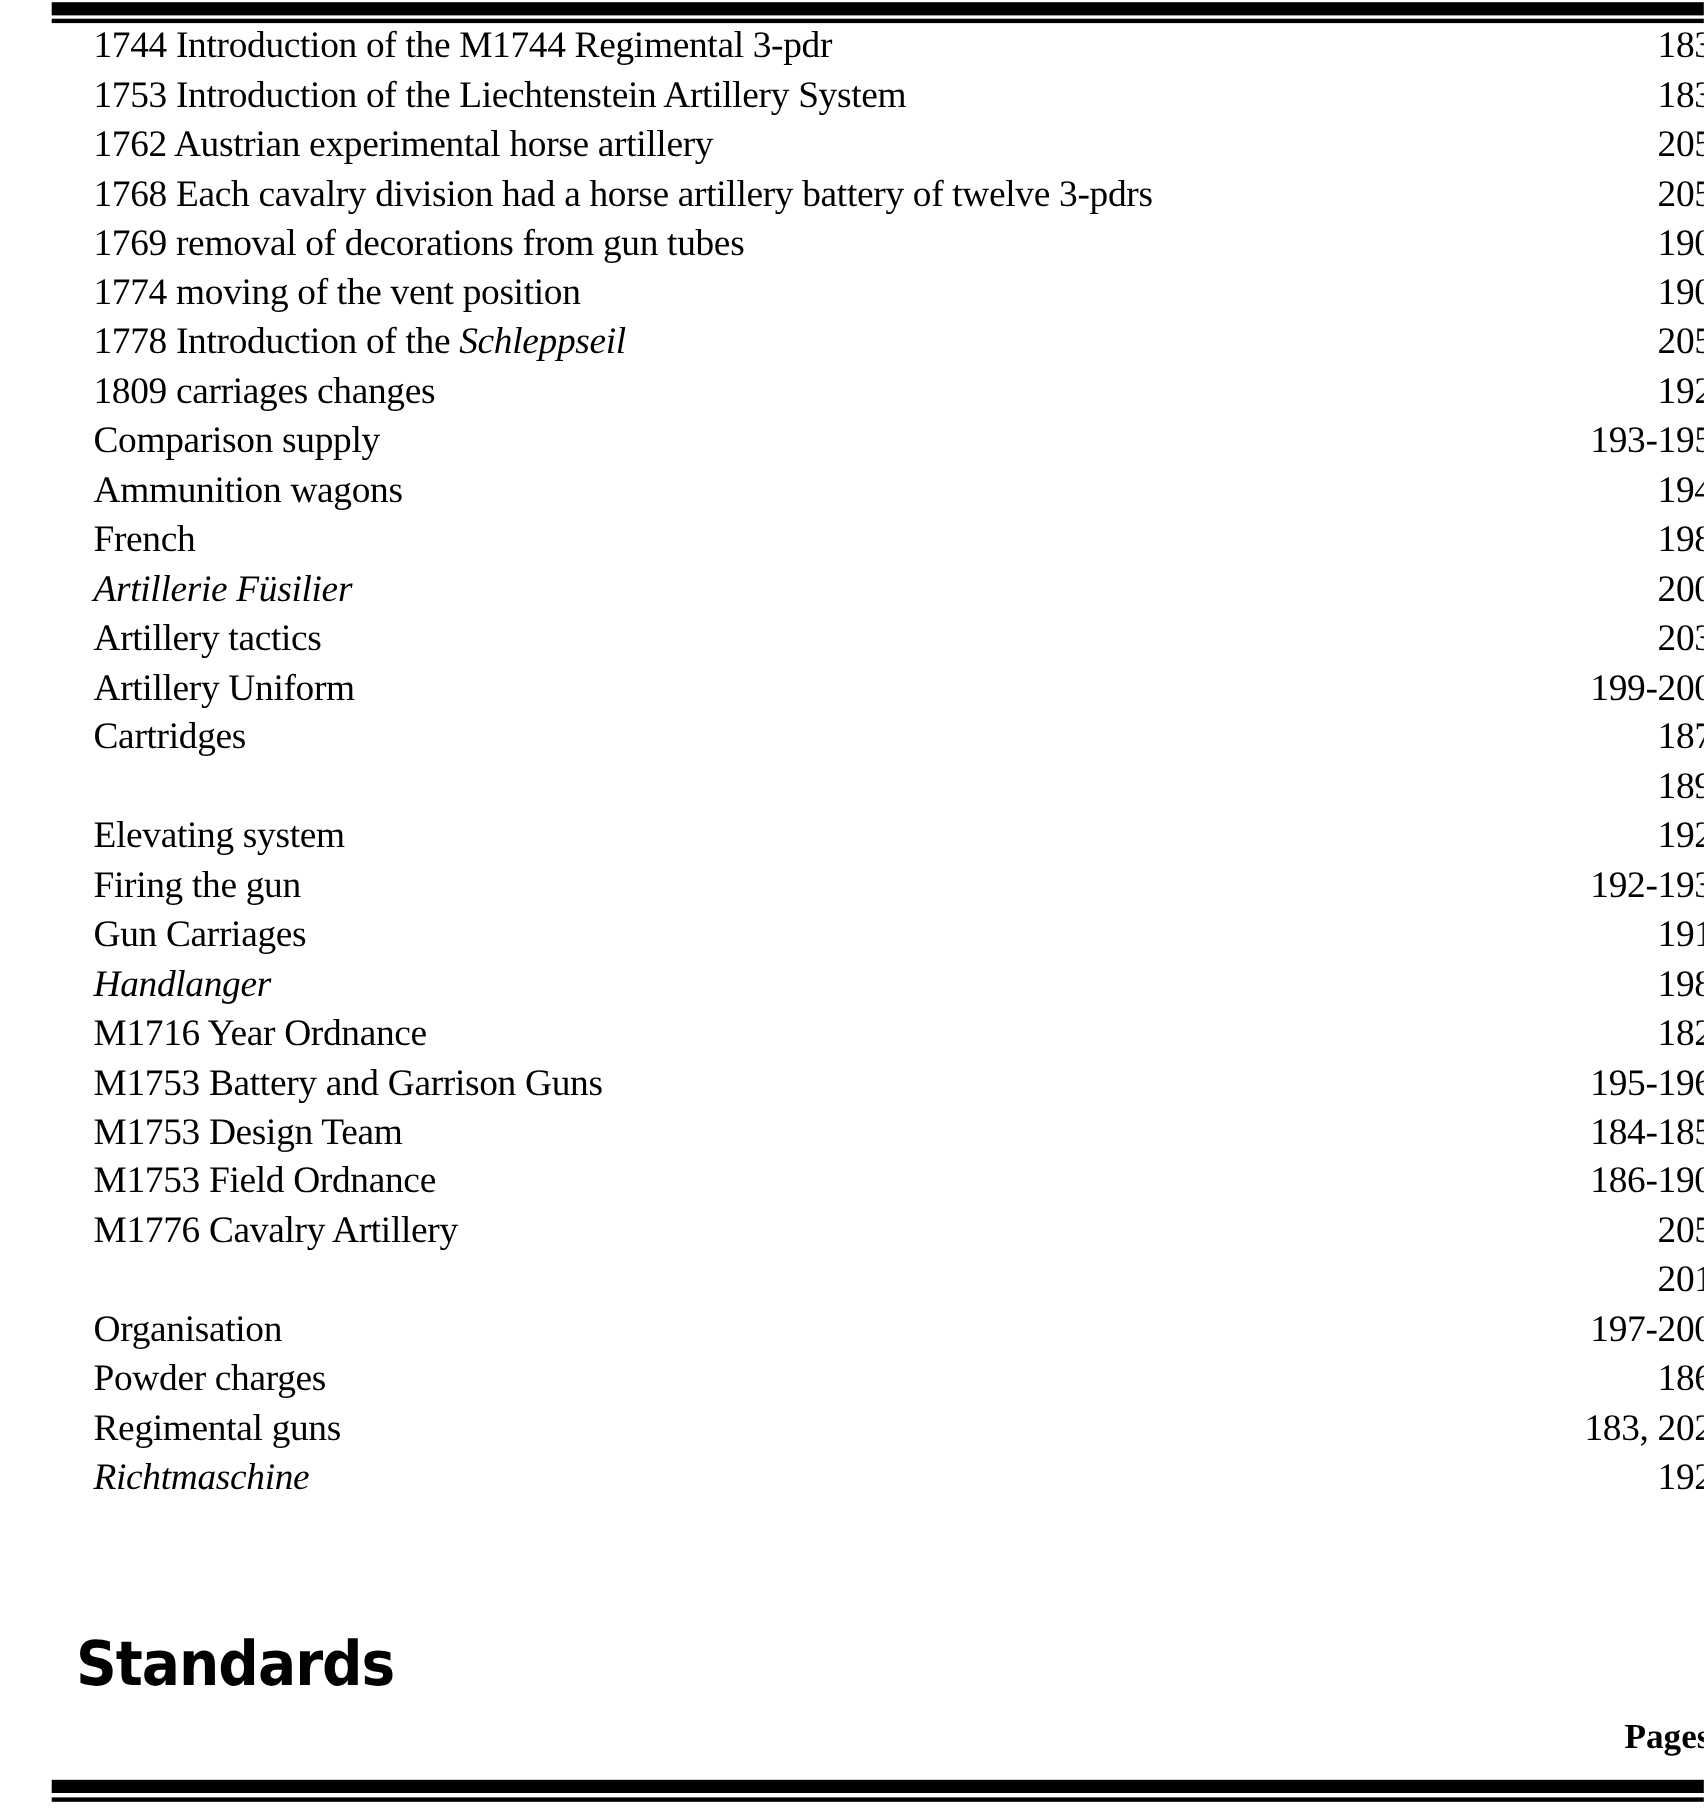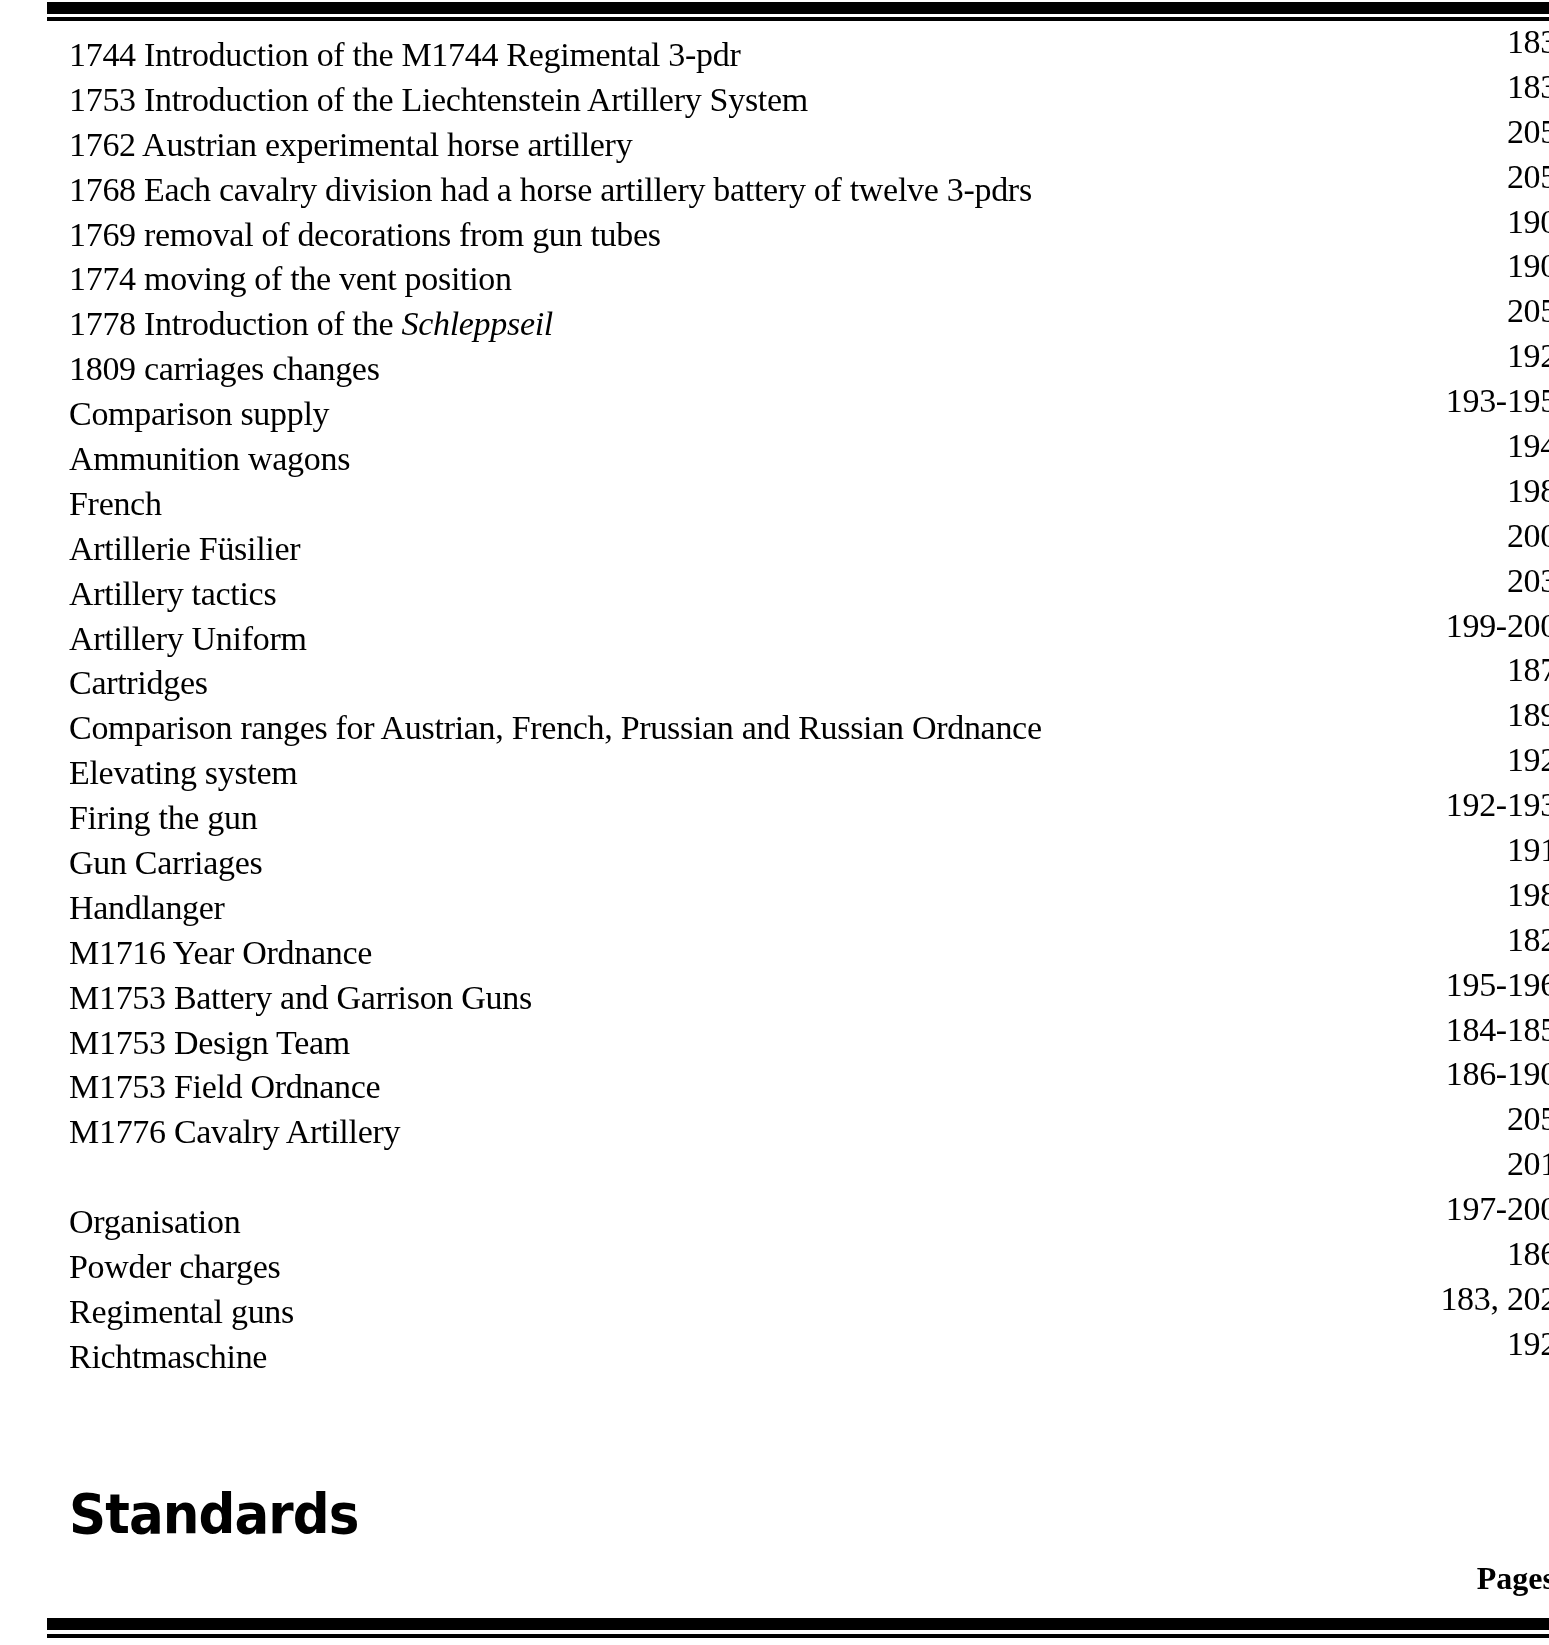--- a/index.html
+++ b/index.html
@@ -45,26 +45,26 @@
     }
     .index-row {
       position: relative;
       height: 44.9px;
       line-height: 44.9px;
       font-size: 34px;
       white-space: nowrap;
     }
     .index-row .topic {
       position: absolute;
-      left: 0;
+      left: 16px;
       top: 0;
       letter-spacing: -0.3px;
-      margin-top: 13px;
     }
     .index-row .topic.italic {
+      font-style: italic;
     }
     .index-row .pages {
       position: absolute;
       right: -8px;
       top: 0;
       letter-spacing: -0.3px;
     }
 
     .section-heading {
       position: absolute;
@@ -150,21 +150,20 @@
   </li>
   <li class="index-row">
     <span class="topic">Artillery Uniform</span>
     <span class="pages">199-200</span>
   </li>
   <li class="index-row">
     <span class="topic">Cartridges</span>
     <span class="pages">187</span>
   </li>
   <li class="index-row">
-    <span class="topic">Comparison ranges for Austrian, French, Prussian and Russian Ordnance</span>
     <span class="pages">189</span>
   </li>
   <li class="index-row">
     <span class="topic">Elevating system</span>
     <span class="pages">192</span>
   </li>
   <li class="index-row">
     <span class="topic">Firing the gun</span>
     <span class="pages">192-193</span>
   </li>

